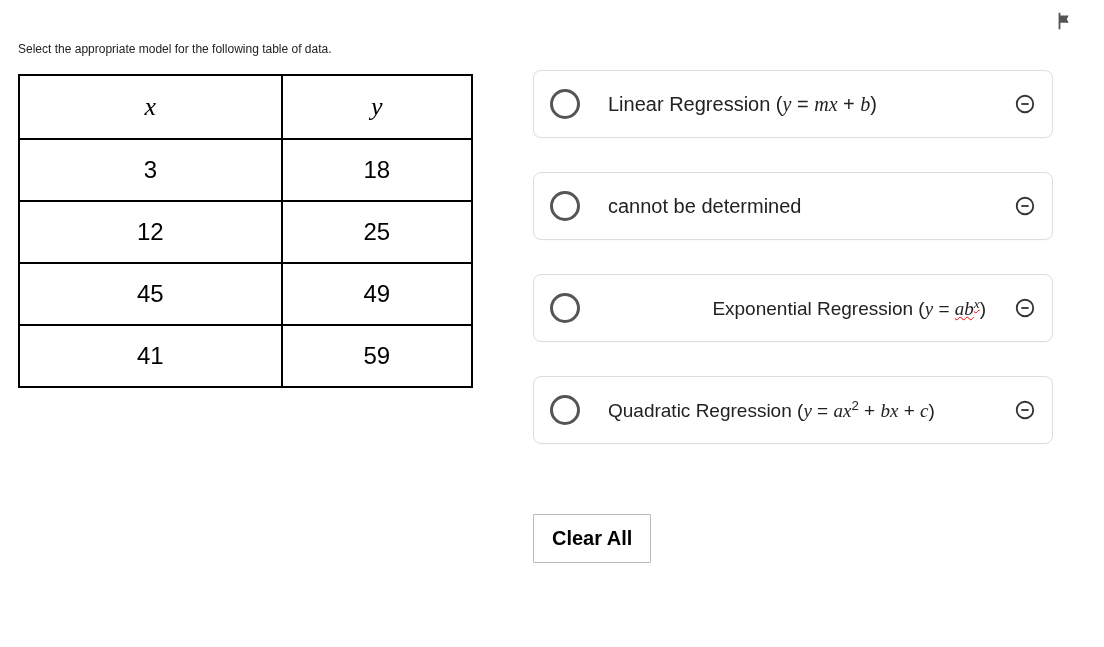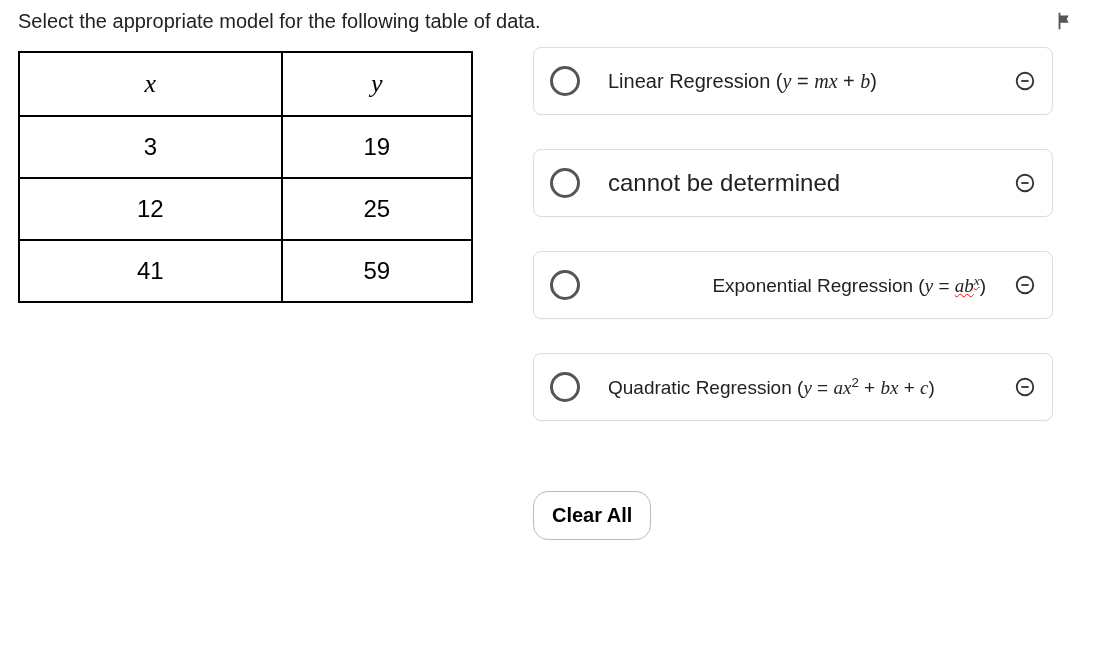--- a/index.html
+++ b/index.html
@@ -17,22 +17,23 @@
     }
     .flag-icon {
       position: absolute;
       top: 10px;
       right: 28px;
       width: 22px;
       height: 22px;
       color: #555;
     }
     .prompt {
-      font-size: 20px;
+      font-size: 12px;
       color: #222;
+      margin-top: 32px;
       margin-bottom: 18px;
     }
     .main-row {
       display: flex;
       gap: 60px;
       align-items: flex-start;
     }
     .data-table {
       border-collapse: collapse;
       width: 455px;
@@ -92,21 +93,21 @@
       text-decoration: underline wavy red;
       text-decoration-thickness: 1px;
     }
     .minus-circ {
       flex-shrink: 0;
     }
     .clear-btn {
       margin-top: 36px;
       display: inline-block;
       border: 1px solid #bbb;
-      border-radius: 15px;
+      border-radius: 1px;
       padding: 12px 18px;
       font-size: 20px;
       font-weight: bold;
       background: #fff;
       cursor: pointer;
     }
     sup { font-size: 0.7em; }
   </style>
 </head>
 <body>
@@ -123,25 +124,29 @@
   <table class="data-table">
     <thead>
       <tr>
         <th>x</th>
         <th>y</th>
       </tr>
     </thead>
     <tbody>
       <tr>
           <td>3</td>
-          <td>19</td>
+          <td>18</td>
         </tr>
       <tr>
           <td>12</td>
           <td>25</td>
+        </tr>
+      <tr>
+          <td>45</td>
+          <td>49</td>
         </tr>
       <tr>
           <td>41</td>
           <td>59</td>
         </tr>
     </tbody>
   </table>
 
   <div class="options-col">
 
@@ -151,21 +156,21 @@
         <span>Linear Regression (</span><span class="ital">y</span><span> = </span><span class="ital">mx</span><span> + </span><span class="ital">b</span><span>)</span>
       </div>
       <svg class="minus-circ" width="22" height="22" viewBox="0 0 24 24" fill="none" stroke="#333" stroke-width="2">
           <circle cx="12" cy="12" r="9"></circle>
           <line x1="8" y1="12" x2="16" y2="12"></line>
         </svg>
     </div>
 
     <div class="option-card">
       <div class="radio-circle"></div>
-      <div class="option-label" style="font-size:24px;">cannot be determined</div>
+      <div class="option-label" style="font-size:20px;">cannot be determined</div>
       <svg class="minus-circ" width="22" height="22" viewBox="0 0 24 24" fill="none" stroke="#333" stroke-width="2">
           <circle cx="12" cy="12" r="9"></circle>
           <line x1="8" y1="12" x2="16" y2="12"></line>
         </svg>
     </div>
 
     <div class="option-card">
       <div class="radio-circle"></div>
       <div class="option-label" style="font-size:19px;text-align:right;">
         <span>Exponential Regression (</span><span class="ital">y</span><span> = </span><span class="ital squig">ab</span><sup class="ital squig">x</sup><span>)</span>

